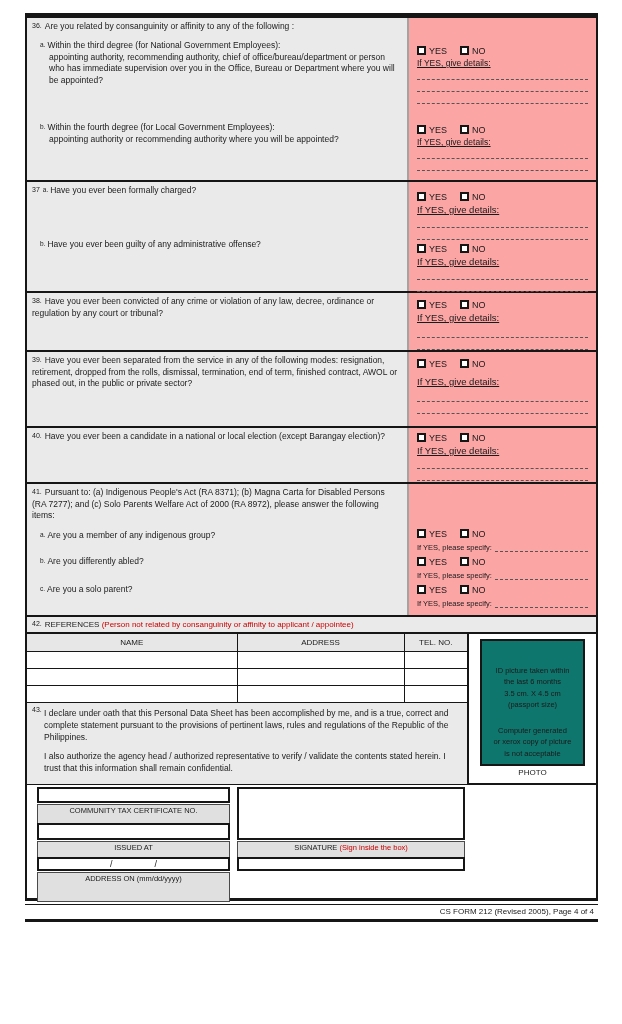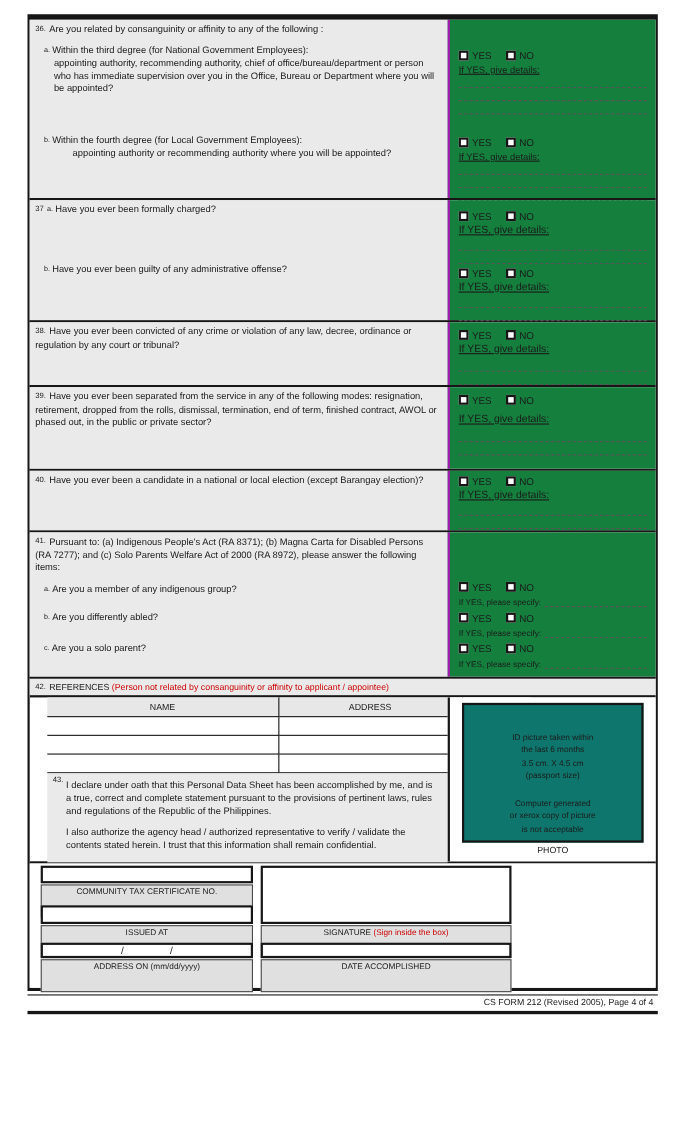--- a/index.html
+++ b/index.html
@@ -1,39 +1,39 @@
 <!DOCTYPE html>
 <html><head>
 <meta charset="utf-8">
 <style>
   * { margin:0; padding:0; box-sizing:border-box; }
   html,body { width:622px; height:1024px; background:#ffffff; }
   body { font-family:"Liberation Sans","DejaVu Sans",sans-serif; color:#1a1a1a; position:relative; overflow:hidden; }
   .form { position:absolute; left:25px; top:13px; width:573px; border:2px solid #161616; border-top-width:5px; border-bottom-width:3px; background:#fff; }
   .qrow { position:relative; display:flex; border-bottom:2px solid #161616; }
   .qcell { position:relative; width:380px; background:#eaeaea; }
-  .acell { position:relative; flex:1; background:#15803d; border-left:2px solid #a21caf; }
+  .acell { position:relative; flex:1; background:#fca5a5; border-left:2px solid #a3a3a3; }
   .qtext { position:absolute; left:5px; right:8px; font-size:8.5px; line-height:1.38; }
   .qnum { font-size:7px; position:relative; top:-1px; margin-right:3px; }
   .subnum { font-size:6.5px; position:relative; top:-1px; margin-right:2px; }
   .sub { position:absolute; left:13px; right:10px; font-size:8.5px; line-height:1.38; }
   .ablock { position:absolute; left:8px; right:8px; }
   .yn { display:flex; align-items:center; gap:13px; font-size:9px; height:11px; }
   .opt { display:flex; align-items:center; }
   .cb { width:9px; height:9px; border:2px solid #161616; display:inline-block; margin-right:3px; background:#fff; }
   .ifyes { font-size:8.5px; margin-top:2px; height:10px;text-decoration:underline; }
   .ifyes.big { font-size:9.5px; height:12px; }
   .wline { border-bottom:1px dashed #555; height:12px; }
   .wline.tall { height:14px; }
   .spec { display:flex; align-items:flex-end; font-size:7.5px; height:12px; margin-top:1px; }
   .specline { flex:1; border-bottom:1px dashed #555; margin-left:3px; }
   .red { color:#cc0000; }
   .refsbar { height:17px; background:#eaeaea; border-bottom:2px solid #161616; font-size:8px; padding:3px 0 0 5px; }
   .lower { display:flex; height:151px; border-bottom:2px solid #161616; }
-  .lower-left { width:380px;padding-left:16px; }
+  .lower-left { width:440px; }
   .refs-table { width:440px; border-collapse:collapse; table-layout:fixed; }
   .refs-table th { background:#e7e7e7; font-weight:normal; font-size:8px; height:17px; border:1px solid #161616; }
   .refs-table td { background:#fff; height:17px; border:1px solid #161616; }
   .refs-table tr > *:first-child { border-left:none; }
   .refs-table tr > *:last-child { border-right:none; }
   .refs-table tr:first-child > * { border-top:none; }
   .decl { background:#eaeaea; height:81px; position:relative; font-size:8.5px; }
   .decl .num { position:absolute; left:5px; top:3px; font-size:7px; }
   .decl p { margin:0 8px 0 17px; line-height:1.42; }
   .decl p.p1 { padding-top:4px; }
@@ -61,21 +61,21 @@
     <div class="qcell">
       <div class="qtext" style="top:3px">
         <span class="qnum">36.</span><span>Are you related by consanguinity or affinity to any of the following :</span>
       </div>
       <div class="sub" style="top:22px">
         <span class="subnum">a.</span><span>Within the third degree (for National Government Employees):</span>
         <div style="margin-left:9px">appointing authority, recommending authority, chief of office/bureau/department or person who has immediate supervision over you in the Office, Bureau or Department where you will be appointed?</div>
       </div>
       <div class="sub" style="top:104px">
         <span class="subnum">b.</span><span>Within the fourth degree (for Local Government Employees):</span>
-        <div style="margin-left:26px">appointing authority or recommending authority where you will be appointed?</div>
+        <div style="margin-left:9px">appointing authority or recommending authority where you will be appointed?</div>
       </div>
     </div>
     <div class="acell">
       <div class="ablock" style="top:27px">
         <div class="yn">
           <span class="opt">
               <span class="cb"></span>
               <span>YES</span>
             </span>
           <span class="opt">
@@ -362,19 +362,18 @@
         </div>
       </div>
       <div class="lblbox" style="left:10px;width:193px;top:87px">ADDRESS ON (mm/dd/yyyy)</div>
     </div>
     <div class="b-mid">
       <div class="inbox" style="left:0;width:228px;top:2px;height:53px"></div>
       <div class="lblbox" style="left:0;width:228px;top:56px">
         <span>SIGNATURE</span> <span class="red">(Sign inside the box)</span>
       </div>
       <div class="inbox" style="left:0;width:228px;top:72px;height:14px"></div>
-      <div class="lblbox" style="left:0;width:228px;top:87px">DATE ACCOMPLISHED</div>
     </div>
   </div>
 
 </div>
 
 <div class="footer">CS FORM 212 (Revised 2005),  Page 4 of 4</div>
 
 </body></html>

